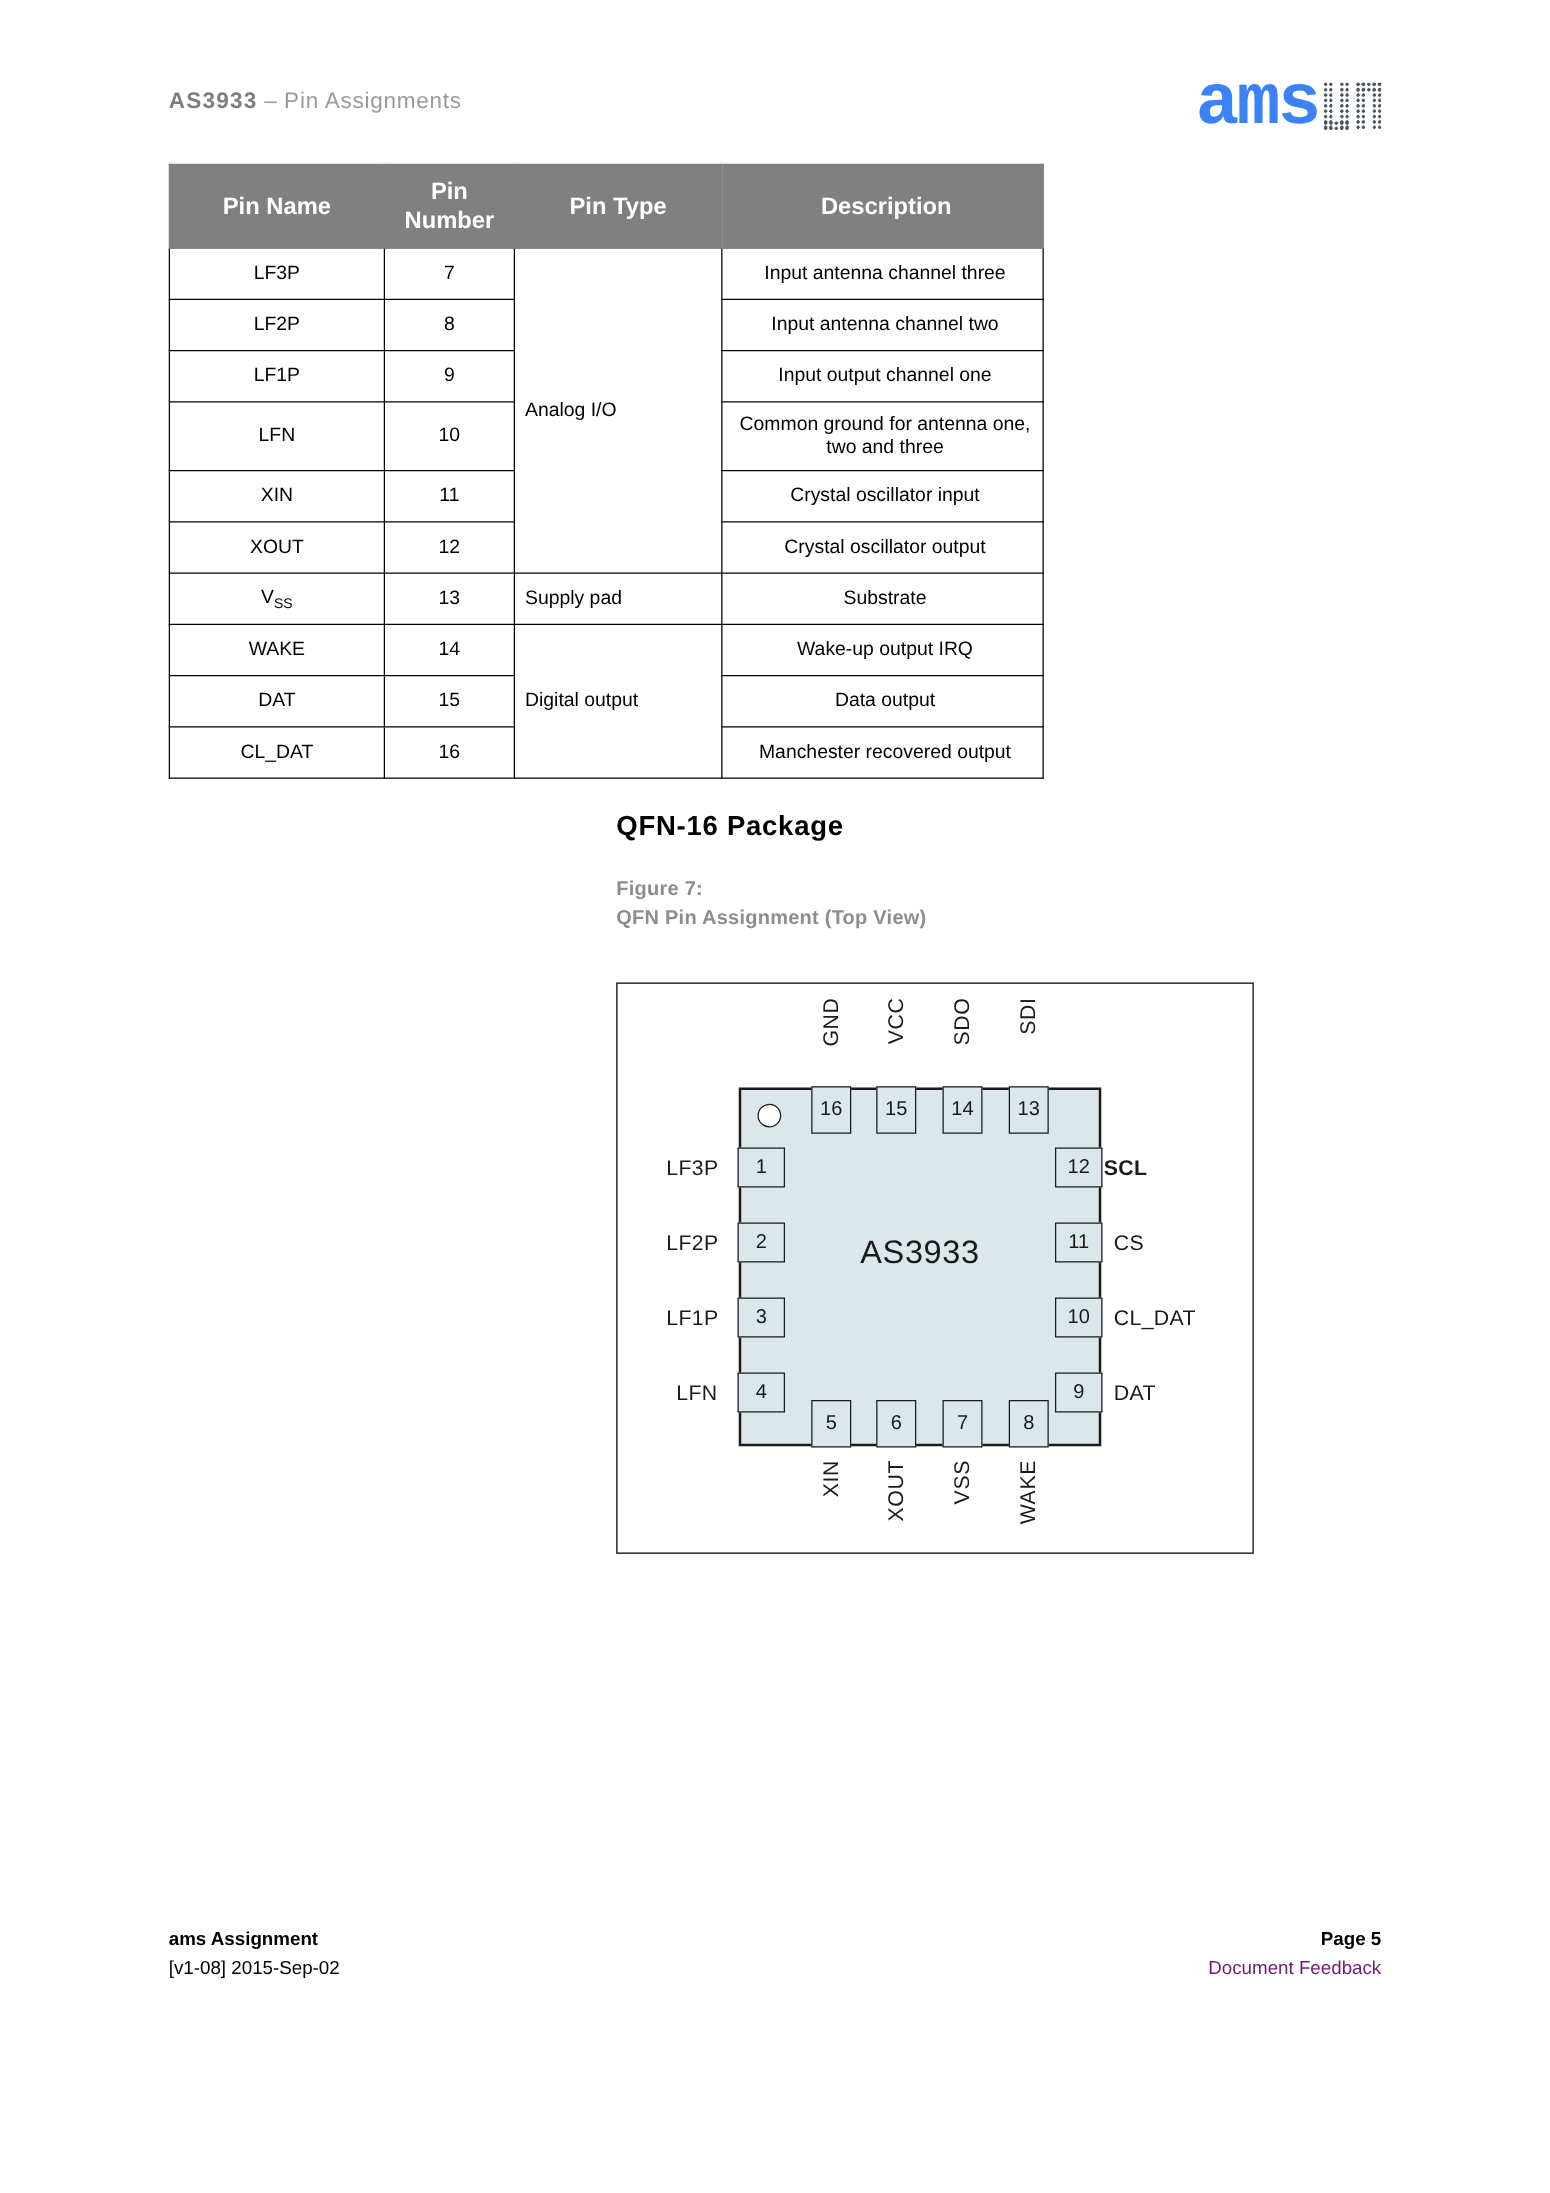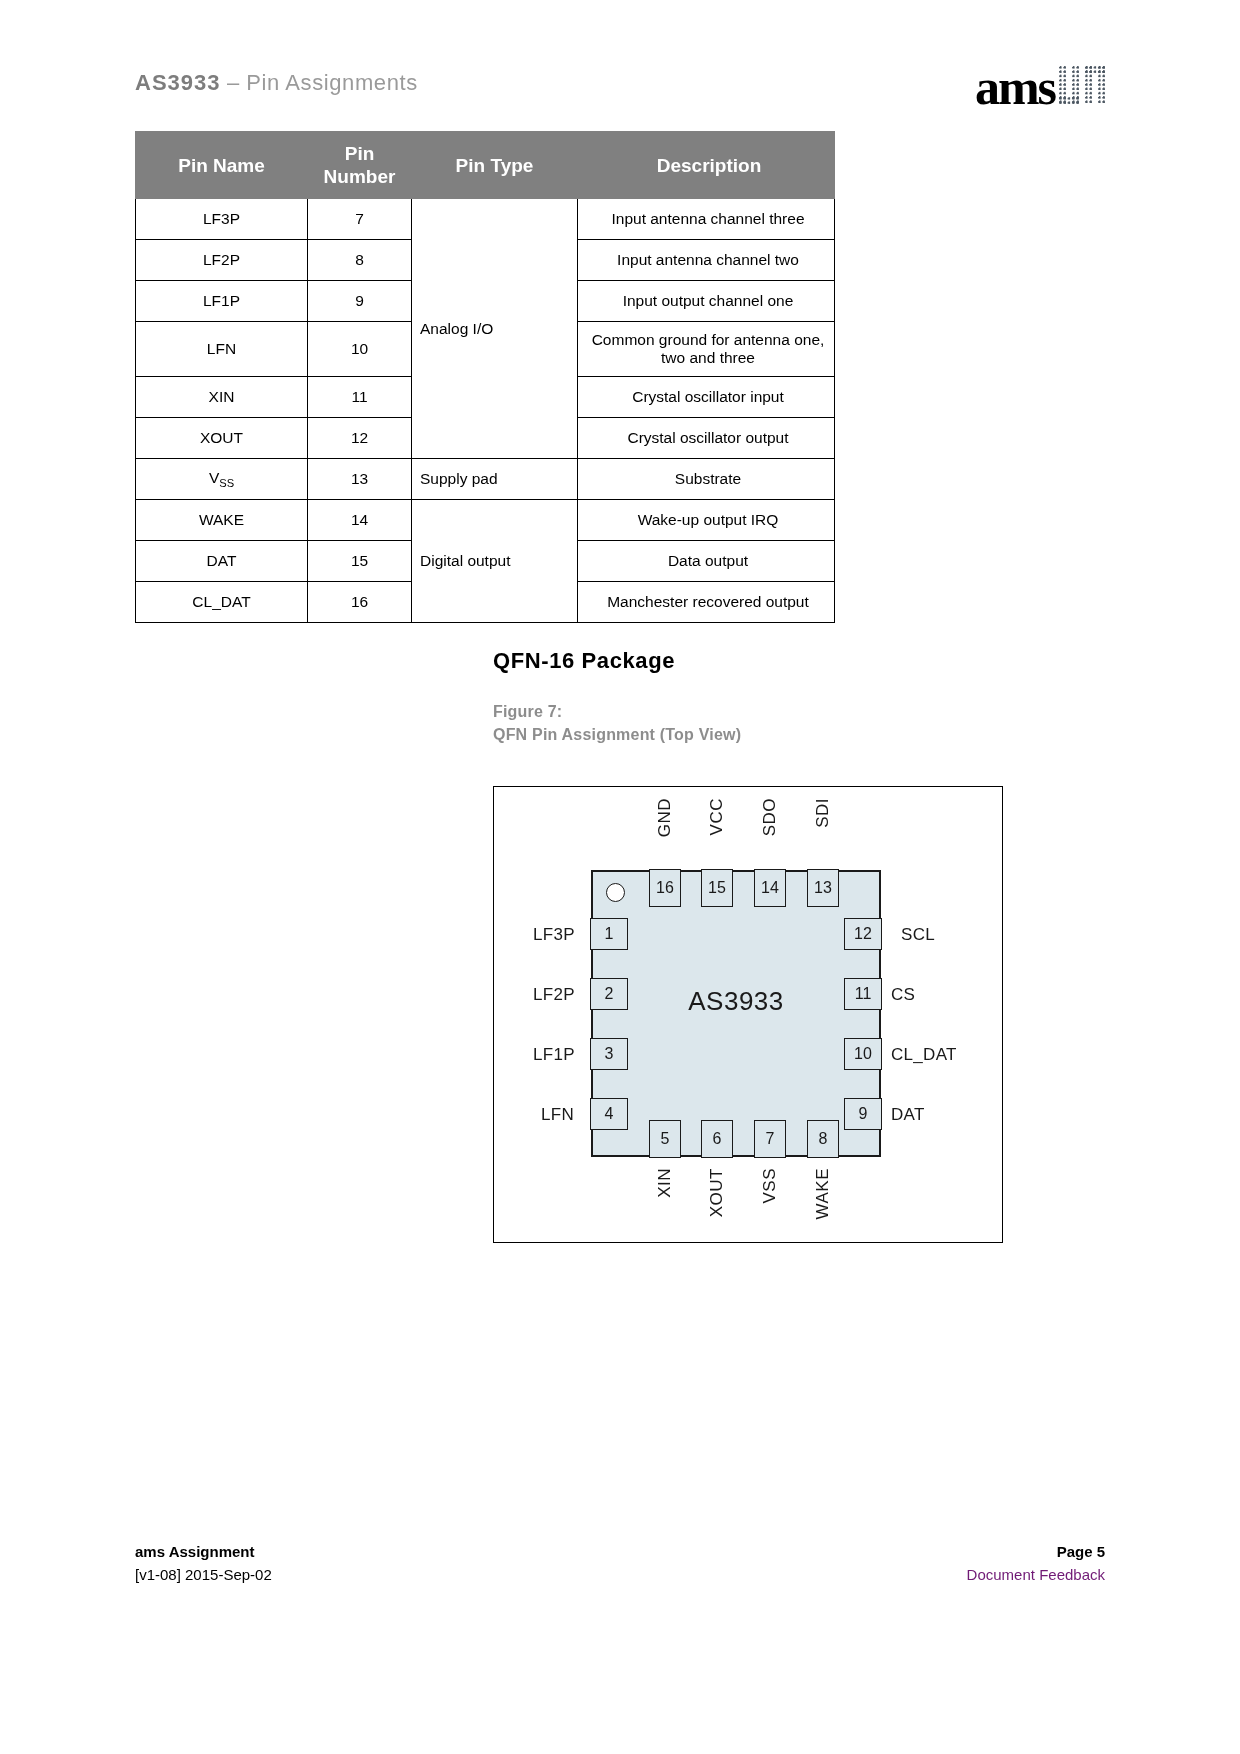--- a/index.html
+++ b/index.html
@@ -14,32 +14,32 @@
   }
 
   
   .page-header {
     position: absolute;
     left: 135px; right: 135px; top: 62px;
     height: 46px;
     display: flex; align-items: flex-start; justify-content: space-between;
   }
   .hdr-text {
-    font-size: 22px; letter-spacing: 0.4px; color: #8d8d8d;
+    font-size: 18px; letter-spacing: 0.4px; color: #8d8d8d;
     padding-top: 8px; white-space: nowrap;
   }
   .hdr-text .part { font-weight: bold; color: #7d7d7d; letter-spacing:1px; }
   .hdr-text .dash { color:#9a9a9a; }
   .hdr-text .sect { color:#9a9a9a; letter-spacing:0.6px; }
 
   .logo { display:flex; align-items:flex-end; gap:4px; height:46px; }
   .logo-word {
-    font-family:Liberation Serif, serif;
-    font-size: 50px; font-weight: bold; line-height: .82;
-    color:#000000; letter-spacing:-2px;
+    font-family:Liberation Mono, monospace;
+    font-size: 58px; font-weight: bold; line-height: .82;
+    color:#3b82f6; letter-spacing:-2px;
   }
   .logo-dots-wrap { position:relative; width:46px; height:38px; margin-bottom:4px; }
   .ld { position:absolute; background-image:
       radial-gradient(circle at 1.5px 1.5px, #4a5560 1.2px, transparent 1.35px);
       background-size: 4.3px 4.3px; }
   .ld-u-l { left:0;   top:0;   width:7px;  height:38px; }
   .ld-u-b { left:0;   top:31px;width:20px; height:7px;  }
   .ld-u-r { left:13px;top:0;   width:7px;  height:38px; }
   .ld-n-l { left:26px;top:0;   width:7px;  height:38px; }
   .ld-n-t { left:26px;top:0;   width:20px; height:8px;  }
@@ -256,21 +256,21 @@
     <div class="pad pad-left" style="top:228px;">4</div>
     <div class="hlabel" style="left:-58px; top:55px;">LF3P</div>
     <div class="hlabel" style="left:-58px; top:115px;">LF2P</div>
     <div class="hlabel" style="left:-58px; top:175px;">LF1P</div>
     <div class="hlabel" style="left:-50px; top:235px;">LFN</div>
 
     <div class="pad pad-right" style="top:48px;">12</div>
     <div class="pad pad-right" style="top:108px;">11</div>
     <div class="pad pad-right" style="top:168px;">10</div>
     <div class="pad pad-right" style="top:228px;">9</div>
-    <div class="hlabel" style="left:310px; top:55px;">SCL</div>
+    <div class="hlabel" style="left:292px; top:55px;font-weight:bold;">SCL</div>
     <div class="hlabel" style="left:300px; top:115px;">CS</div>
     <div class="hlabel" style="left:300px; top:175px;">CL_DAT</div>
     <div class="hlabel" style="left:300px; top:235px;">DAT</div>
 
     <div class="pad pad-bottom" style="left:58px;">5</div>
     <div class="pad pad-bottom" style="left:110px;">6</div>
     <div class="pad pad-bottom" style="left:163px;">7</div>
     <div class="pad pad-bottom" style="left:216px;">8</div>
     <div class="vlabel" style="left:64px;  top:298px;">XIN</div>
     <div class="vlabel" style="left:116px; top:298px;">XOUT</div>

